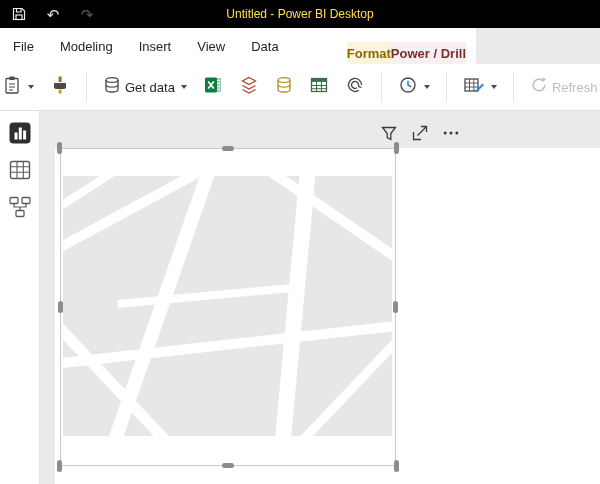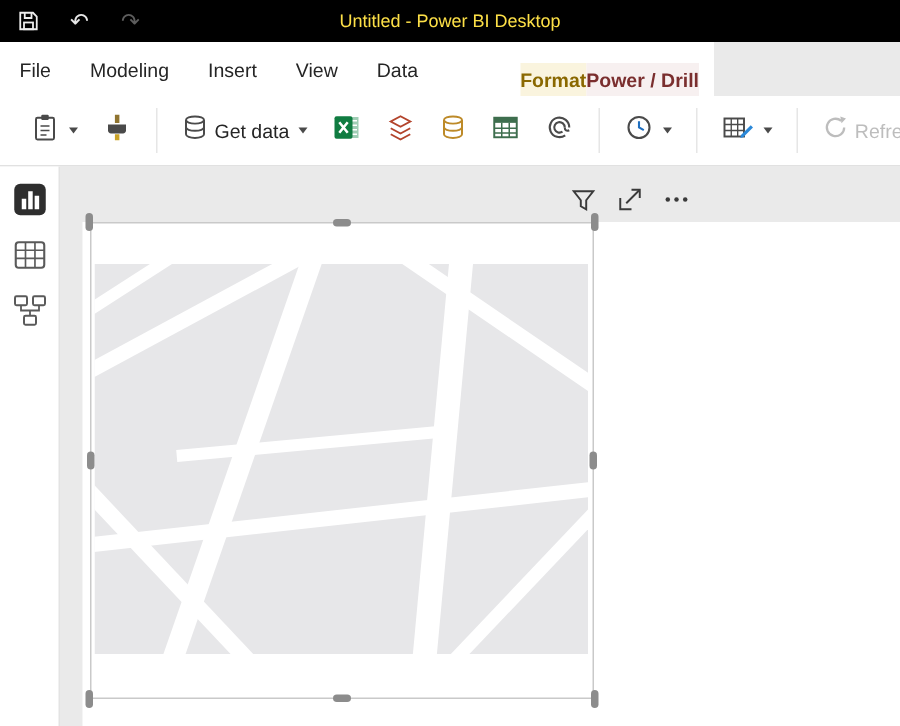--- a/index.html
+++ b/index.html
@@ -23,21 +23,21 @@
   .tab.active::after { content:""; position:absolute; left:11px; right:11px; bottom:3px; height:3px;
                        background:#F2C811; border-radius:2px; }
   .tabs-right { margin-left:auto; display:flex; align-items:stretch; padding-right:10px; }
   .ctab { display:flex; align-items:center; padding:0 0; font-size:13px; font-weight:bold;margin-top:14px; }
   .ctab.format { background:#FAF4DE; color:#8A6800; }
   .ctab.datadrill { background:#F7F0F0; color:#7A2E2E; }
 
   
   .toolbar { position:absolute; left:0; top:64px; width:600px; height:47px; background:#FFF;
              border-bottom:1px solid #E1E1E1; display:flex; align-items:center; gap:16px;
-             padding-left:20px; overflow:hidden; white-space:nowrap; }
+             padding-left:2px; overflow:hidden; white-space:nowrap; }
   .titem { display:flex; align-items:center; gap:4px; flex:0 0 auto; }
   .titem .tlabel { font-size:13px; color:#252525; }
   .tdivider { width:1px; height:30px; background:#E6E6E6; flex:0 0 auto; }
   .chev { width:0; height:0; border-left:3.5px solid transparent; border-right:3.5px solid transparent;
           border-top:4px solid #4A4A4A; margin-left:2px; }
   .refresh-label { font-size:13px; color:#BDBDBD; }
 
   
   .sidebar { position:absolute; left:0; top:111px; width:40px; height:373px; background:#FFF;
              border-right:1px solid #E3E3E3; display:flex; flex-direction:column; align-items:center;

